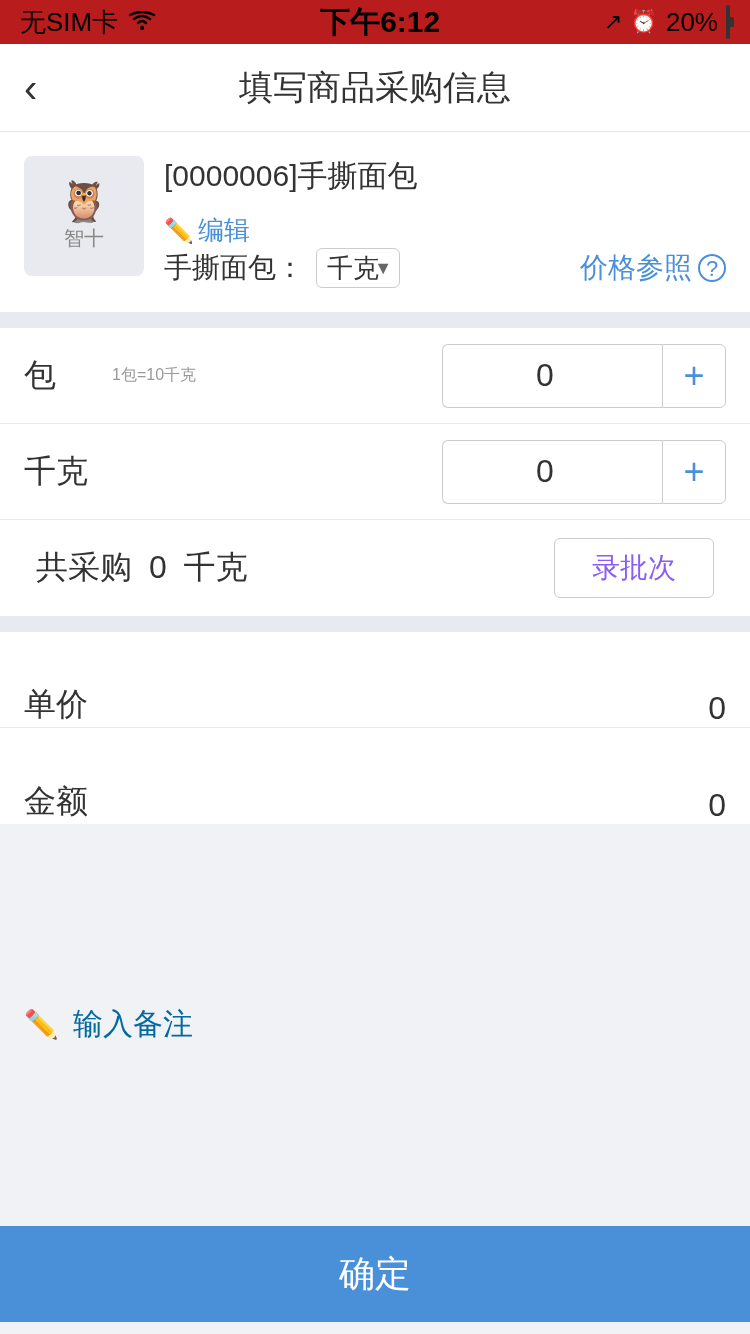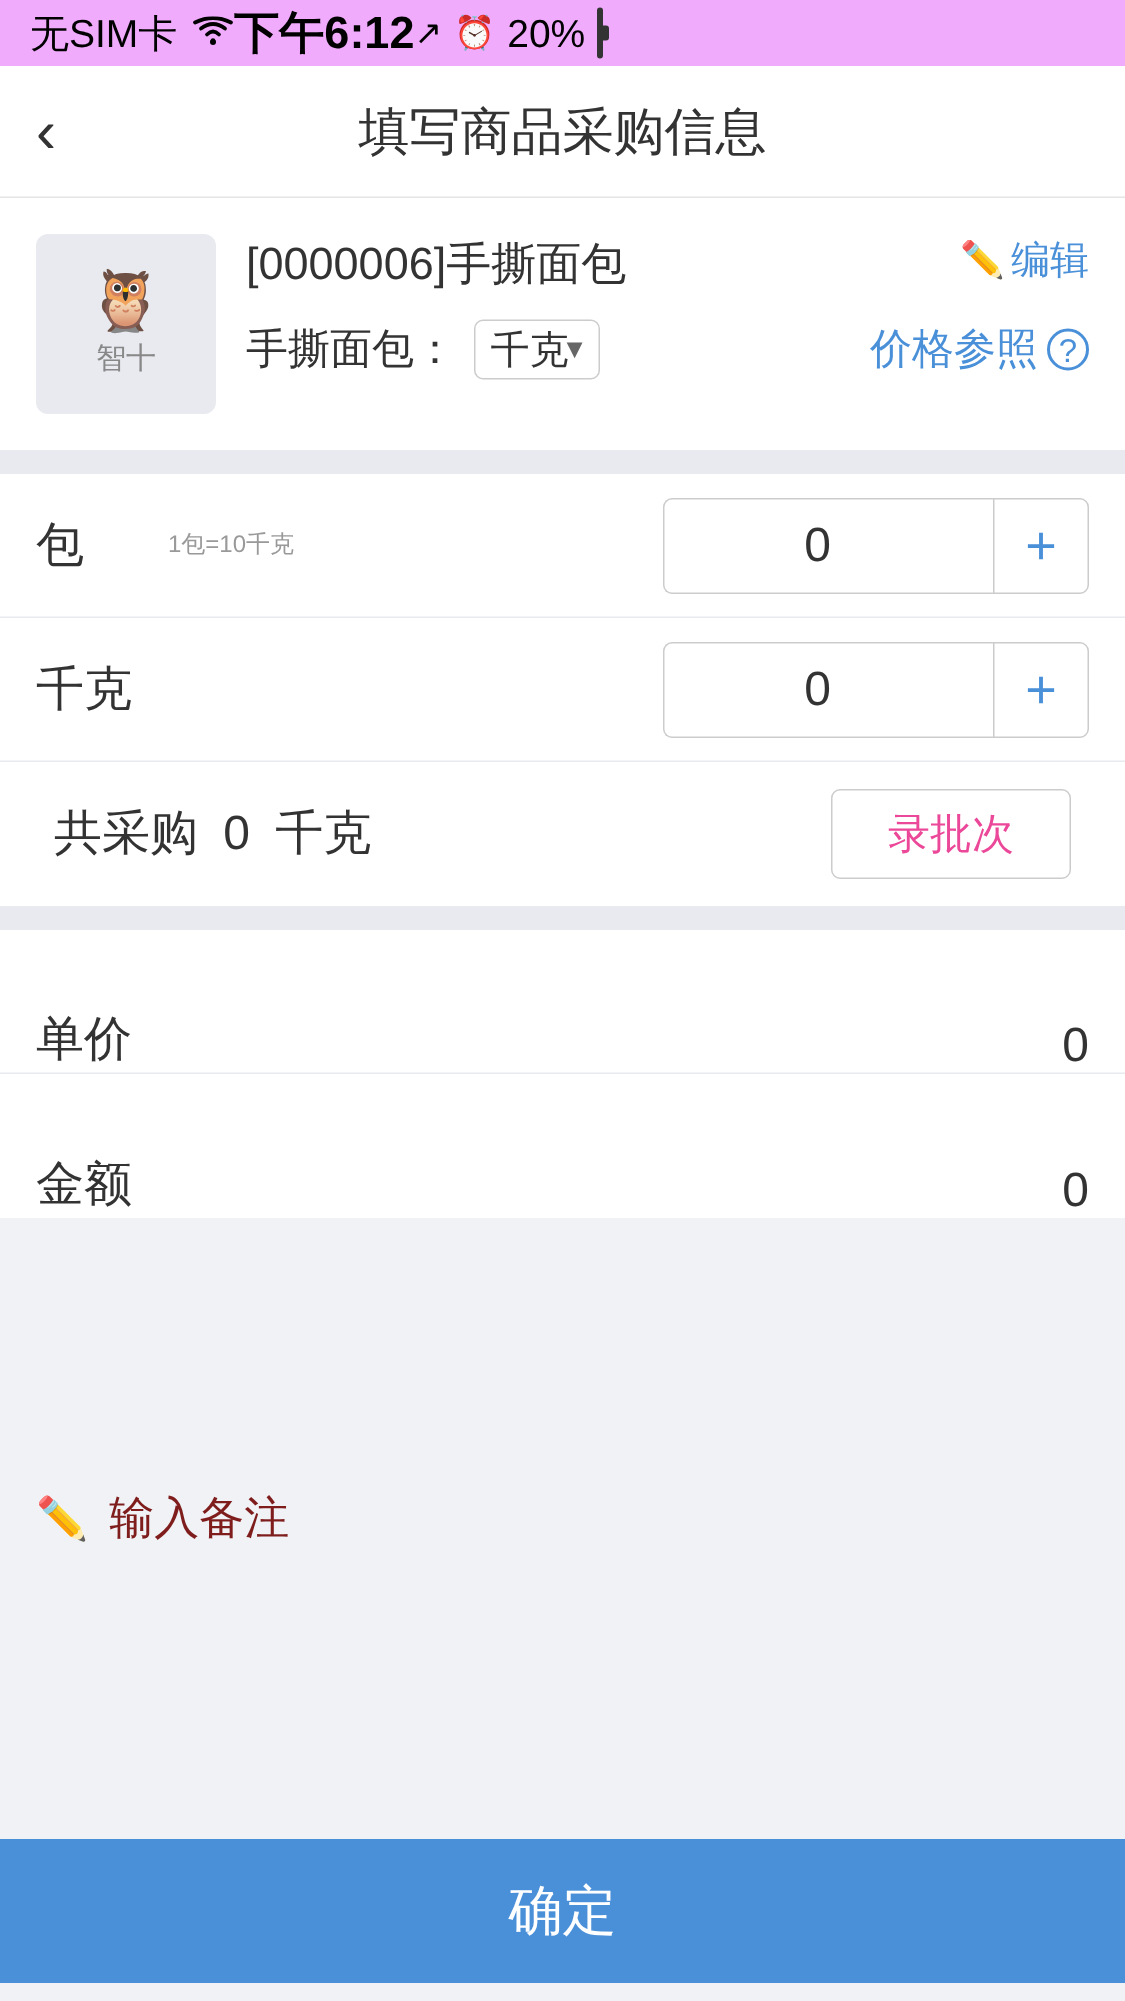--- a/index.html
+++ b/index.html
@@ -9,23 +9,24 @@
       min-height: 1334px;
       font-family: -apple-system, "PingFang SC", "Helvetica Neue", sans-serif;
       background: #f0f2f5;
       font-size: 32px;
       color: #333;
     }
 
     
     .status-bar {
       height: 44px;
-      background: #f0abfc;
-      display: flex;
-      align-items: center;
+      background: #b91c1c;
+      display: flex;
+      align-items: center;
+      justify-content: space-between;
       padding: 17px 20px;
       font-size: 26px;
       color: #000;
     }
     .status-left { display: flex; align-items: center; gap: 10px; }
     .status-center { font-size: 30px; font-weight: 700; }
     .status-right { display: flex; align-items: center; gap: 8px; font-size: 26px; }
     .battery-body {
       width: 36px; height: 18px; border: 2px solid #333; border-radius: 3px; position: relative;
     }
@@ -230,21 +231,21 @@
     .batch-btn {
       width: 160px;
       height: 60px;
       border: 1px solid #ccc;
       background: #fff;
       border-radius: 6px;
       display: flex;
       align-items: center;
       justify-content: center;
       font-size: 28px;
-      color: #ec4899;
+      color: #8b5cf6;
       cursor: pointer;
     }
 
     
     .price-section {
       background: #fff;
       margin-top: 0;
     }
     .price-row {
       display: flex;
@@ -273,21 +274,21 @@
       gap: 14px;
       margin-top: 0;
       min-height: 400px;
     }
     .pencil-icon {
       font-size: 28px;
       color: #aaa;
     }
     .remark-placeholder {
       font-size: 30px;
-      color: #7f1d1d;
+      color: #0369a1;
       text-align: center;
     }
 
     
     .confirm-btn {
       position: fixed;
       bottom: 12px;
       left: 0;
       width: 750px;
       height: 96px;
@@ -299,20 +300,21 @@
       color: #fff;
       cursor: pointer;
       z-index: 100;
     }
 
     .product-card-top {
       display: flex;
       align-items: flex-start;
       justify-content: space-between;
       width: 100%;
+      flex-direction: column;
     }
   </style>
 </head>
 <body>
 
 <div class="status-bar">
   <div class="status-left">
     <span>无SIM卡</span>
     <span>
       <svg width="28" height="20" viewBox="0 0 28 20">

